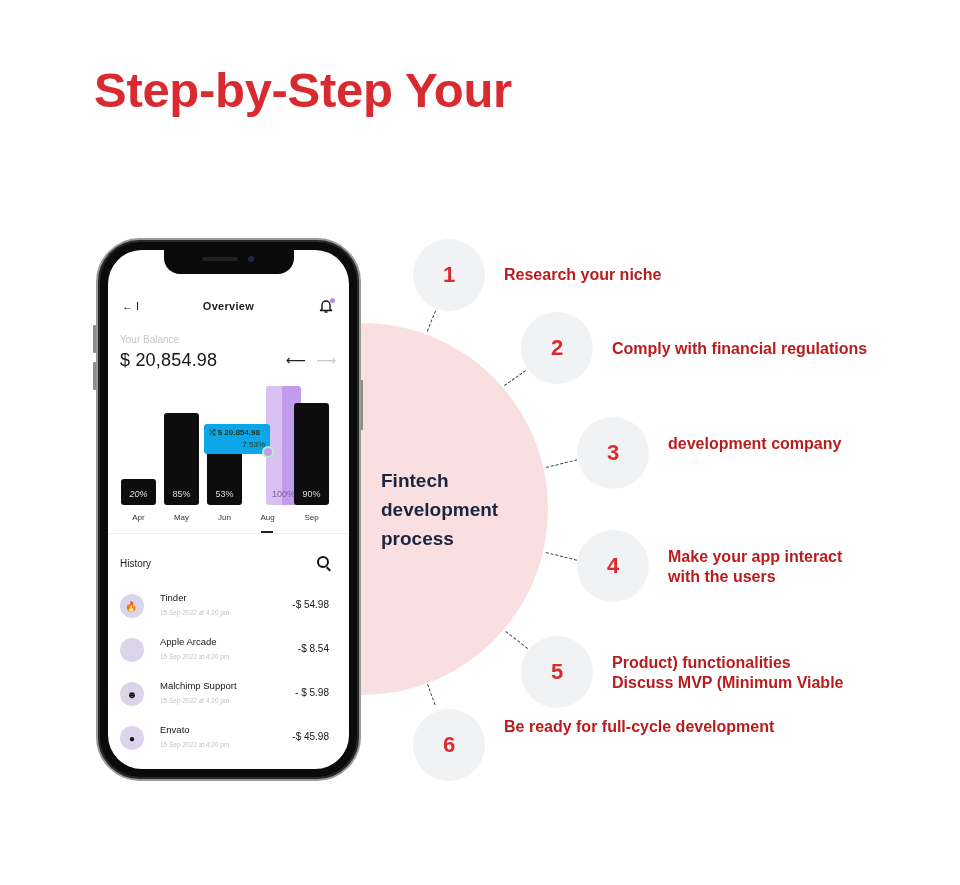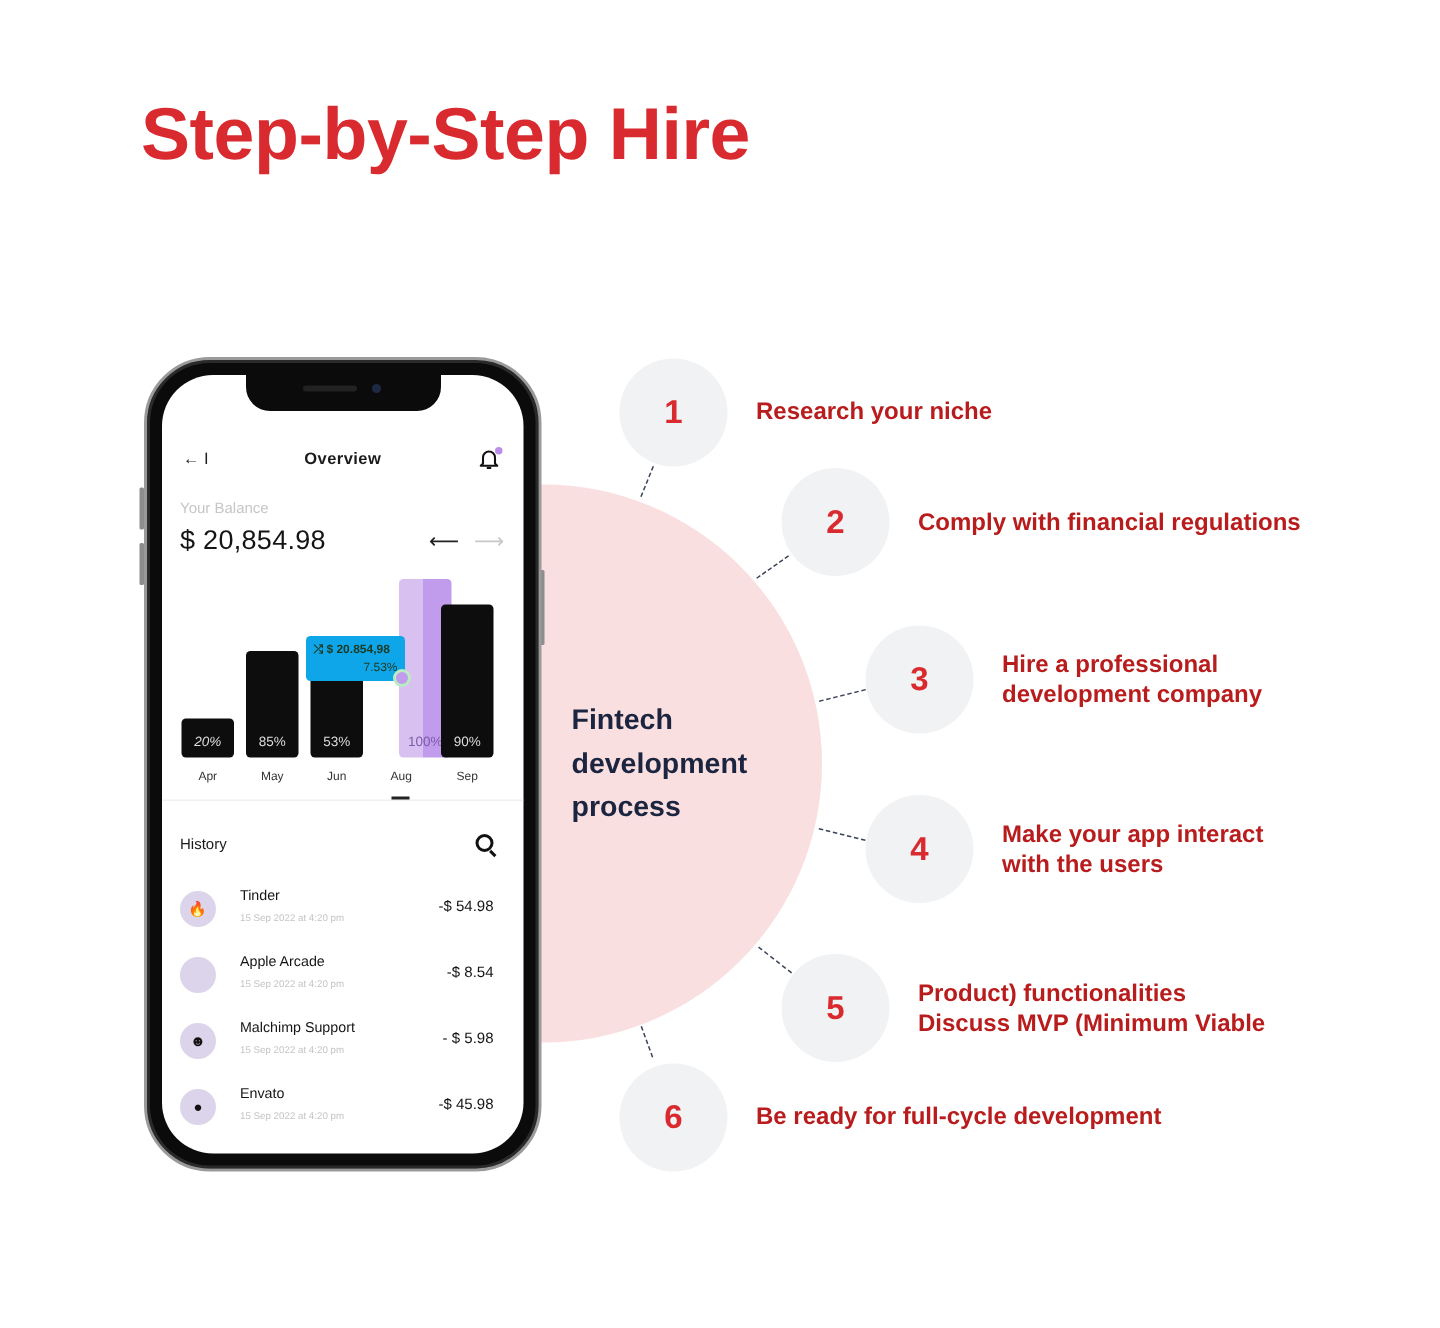--- a/index.html
+++ b/index.html
@@ -58,21 +58,21 @@
   .row { position: absolute; left: 0; width: 100%; height: 40px; }
   .row .ic { position: absolute; left: 12px; top: 4px; width: 24px; height: 24px; border-radius: 50%; background: #dcd4ea; display: flex; align-items: center; justify-content: center; font-size: 10px; color: #111; }
   .row .nm { position: absolute; left: 52px; top: 2px; font-size: 9.5px; color: #151515; }
   .row .dt { position: absolute; left: 52px; top: 19px; font-size: 6.5px; color: #c4c4c4; }
   .row .amt { position: absolute; right: 20px; top: 9px; font-size: 10px; color: #151515; }
 </style>
 </head>
 <body>
 
 <div class="title">
-  <span class="l1">Step-by-Step Hire</span>
+  <span class="l1">Step-by-Step Your</span>
 </div>
 
 <div class="halo"></div>
 
 <div class="dash" style="left:436px;top:311px;width:22px;transform:rotate(112deg);"></div>
 <div class="dash" style="left:526px;top:371px;width:26px;transform:rotate(145deg);"></div>
 <div class="dash" style="left:546px;top:467px;width:32px;transform:rotate(-14deg);"></div>
 <div class="dash" style="left:546px;top:552px;width:32px;transform:rotate(14deg);"></div>
 <div class="dash" style="left:506px;top:631px;width:28px;transform:rotate(38deg);"></div>
 <div class="dash" style="left:428px;top:684px;width:22px;transform:rotate(70deg);"></div>
@@ -94,21 +94,20 @@
     <span>2</span>
   </div>
 <div class="step-text" style="left:612px;top:339px;">
     <div>Comply with financial regulations</div>
   </div>
 
 <div class="step-circle" style="left:577px;top:417px;">
     <span>3</span>
   </div>
 <div class="step-text" style="left:668px;top:434px;">
-  <div>Hire a professional</div>
   <div>development company</div>
 </div>
 
 <div class="step-circle" style="left:577px;top:530px;">
     <span>4</span>
   </div>
 <div class="step-text" style="left:668px;top:547px;">
   <div>Make your app interact</div>
   <div>with the users</div>
 </div>
@@ -117,21 +116,21 @@
     <span>5</span>
   </div>
 <div class="step-text" style="left:612px;top:653px;">
   <div>Product) functionalities</div>
   <div>Discuss MVP (Minimum Viable</div>
 </div>
 
 <div class="step-circle" style="left:413px;top:709px;">
     <span>6</span>
   </div>
-<div class="step-text" style="left:504px;top:735px;text-align:center;">
+<div class="step-text" style="left:504px;top:717px;text-align:center;">
     <div>Be ready for full-cycle development</div>
   </div>
 
 <div class="side-btn" style="left:93px;top:325px;height:28px;"></div>
 <div class="side-btn" style="left:93px;top:362px;height:28px;"></div>
 <div class="side-btn" style="left:360px;top:380px;height:50px;"></div>
 
 <div class="phone">
   <div class="screen">
     <div class="notch">
@@ -151,21 +150,21 @@
 
     <div class="bal-label">Your Balance</div>
     <div class="bal-value">$ 20,854.98</div>
     <span class="arr-l">⟵</span>
     <span class="arr-r">⟶</span>
 
     <div class="chart">
       <div class="bar" style="left:13px;height:26px;font-style:italic;">
           <span class="pct">20%</span>
         </div>
-      <div class="bar" style="left:56px;height:71px;">
+      <div class="bar" style="left:56px;height:92px;">
           <span class="pct">85%</span>
         </div>
       <div class="bar" style="left:99px;height:62px;">
           <span class="pct">53%</span>
         </div>
       <div class="bar hl" style="left:158px;height:119px;">
           <span class="pct">100%</span>
         </div>
       <div class="bar" style="left:186px;height:102px;">
           <span class="pct">90%</span>

